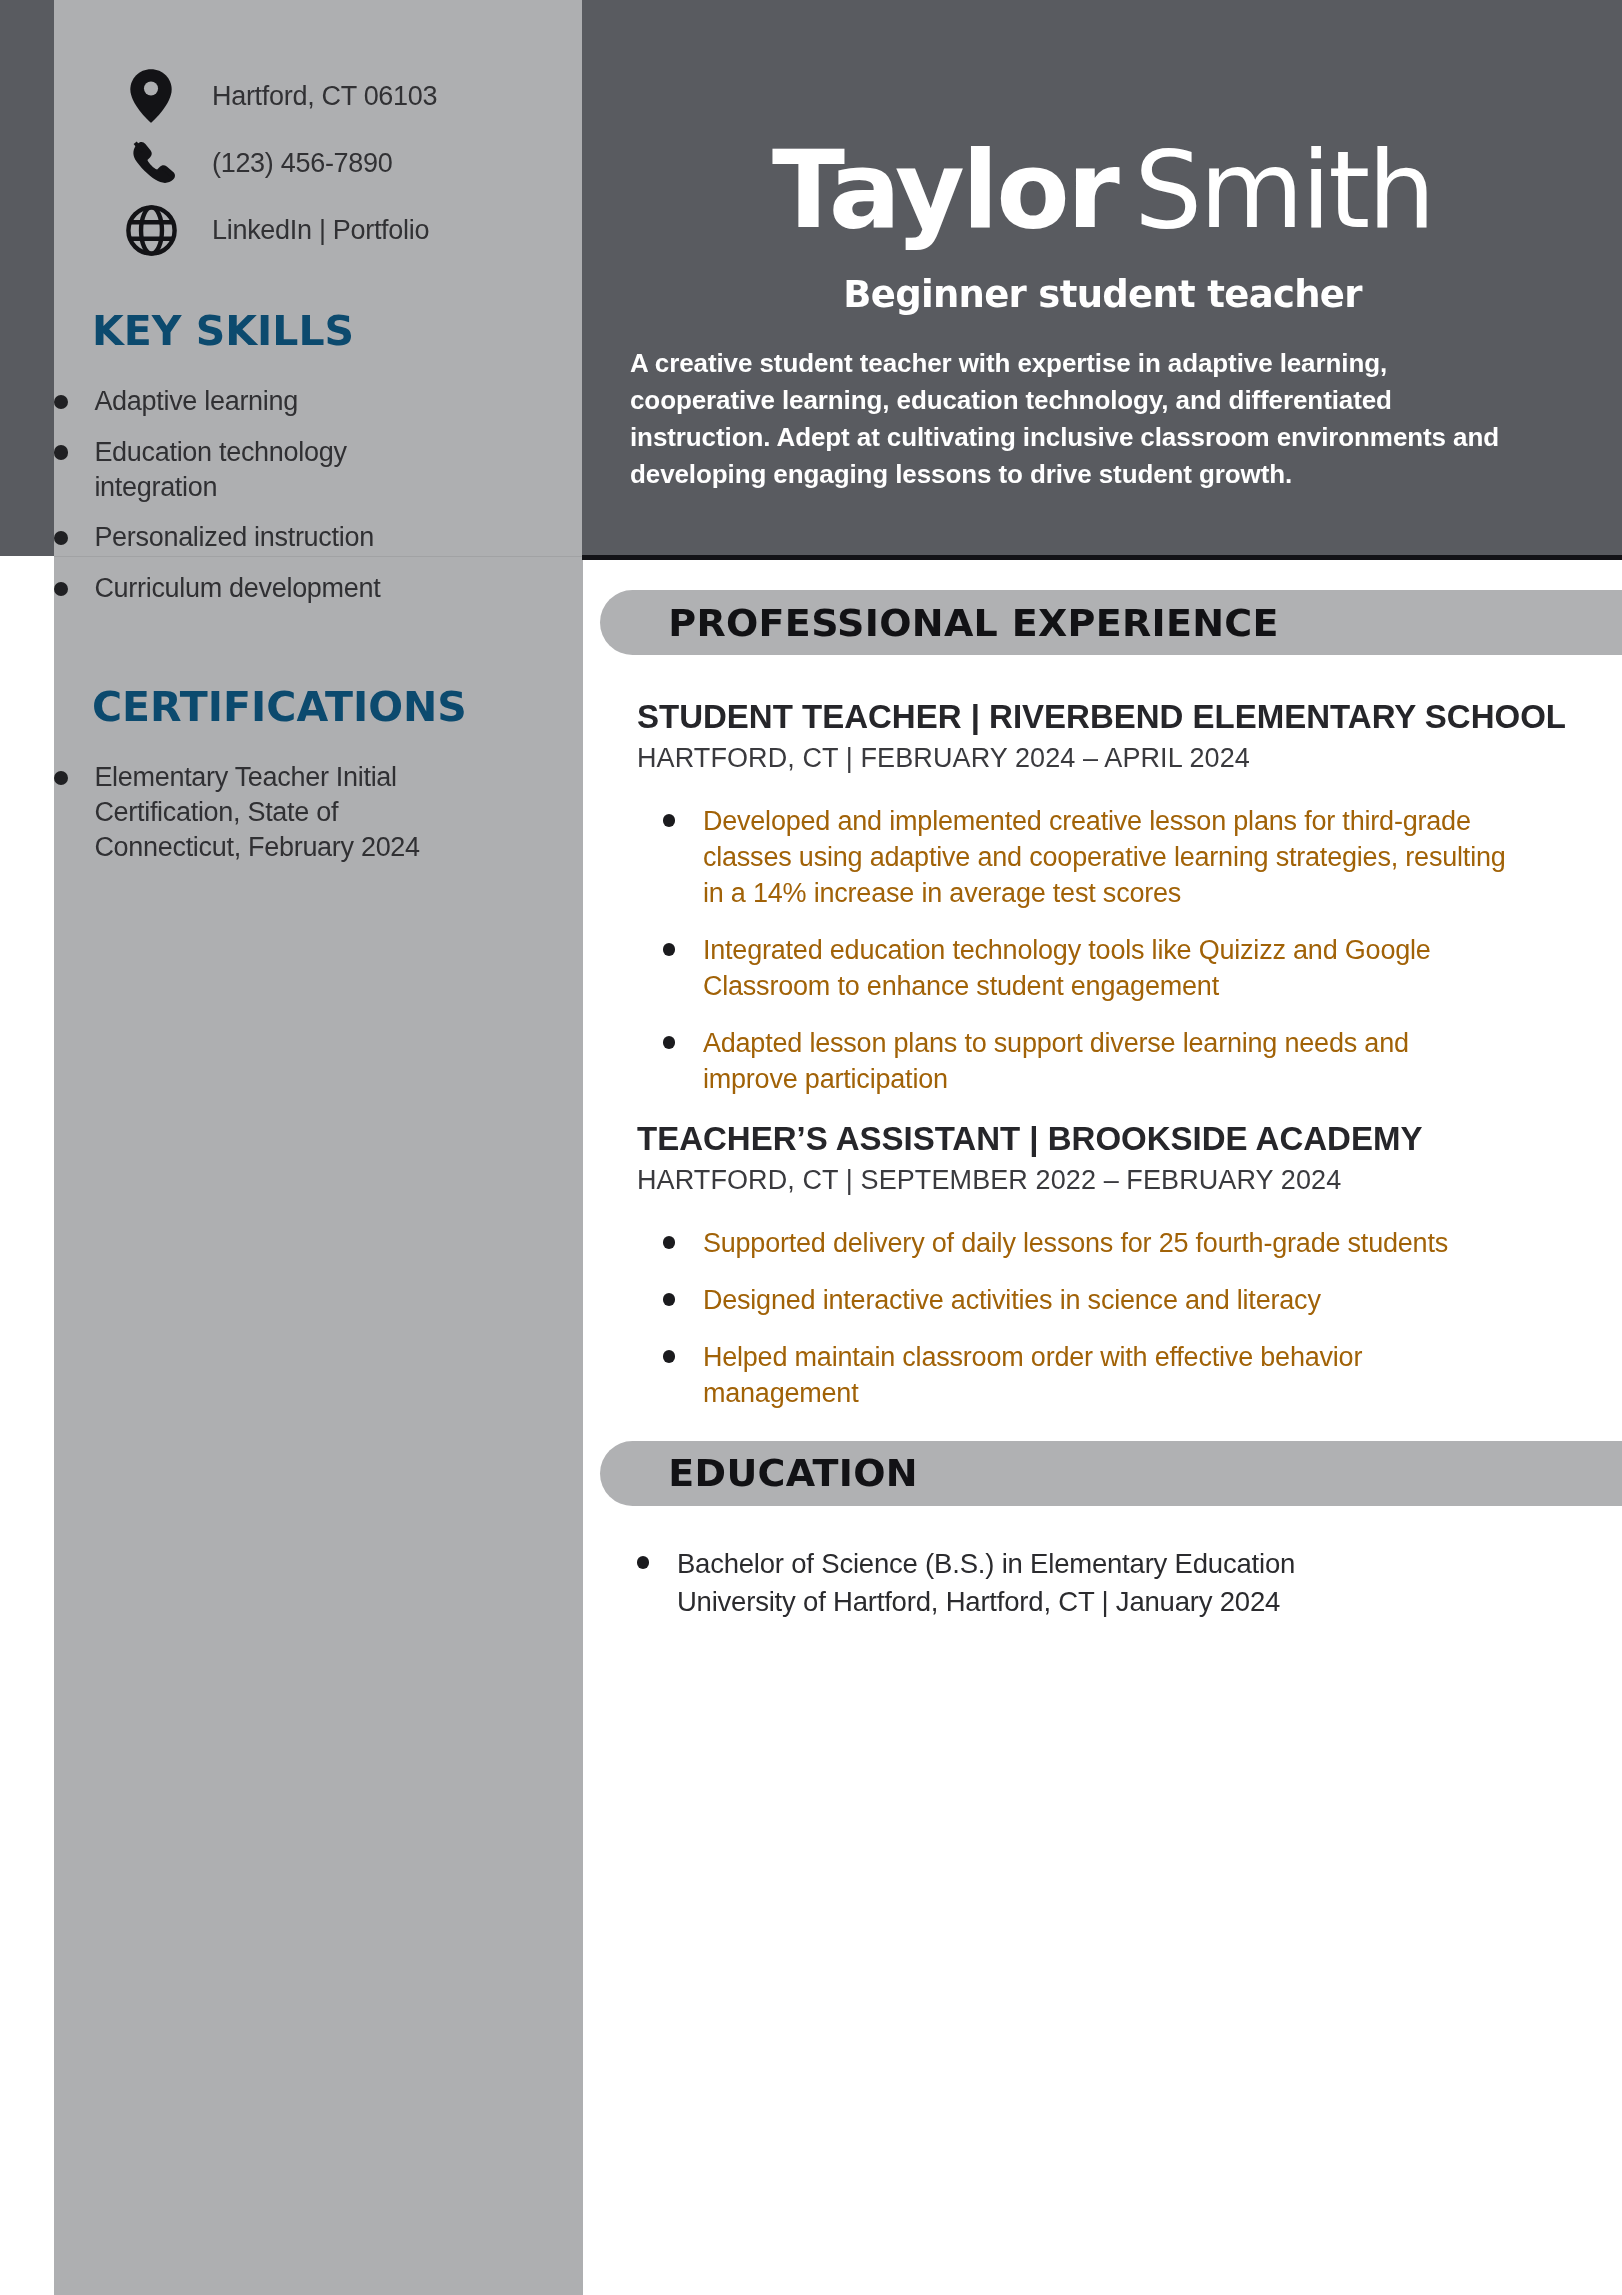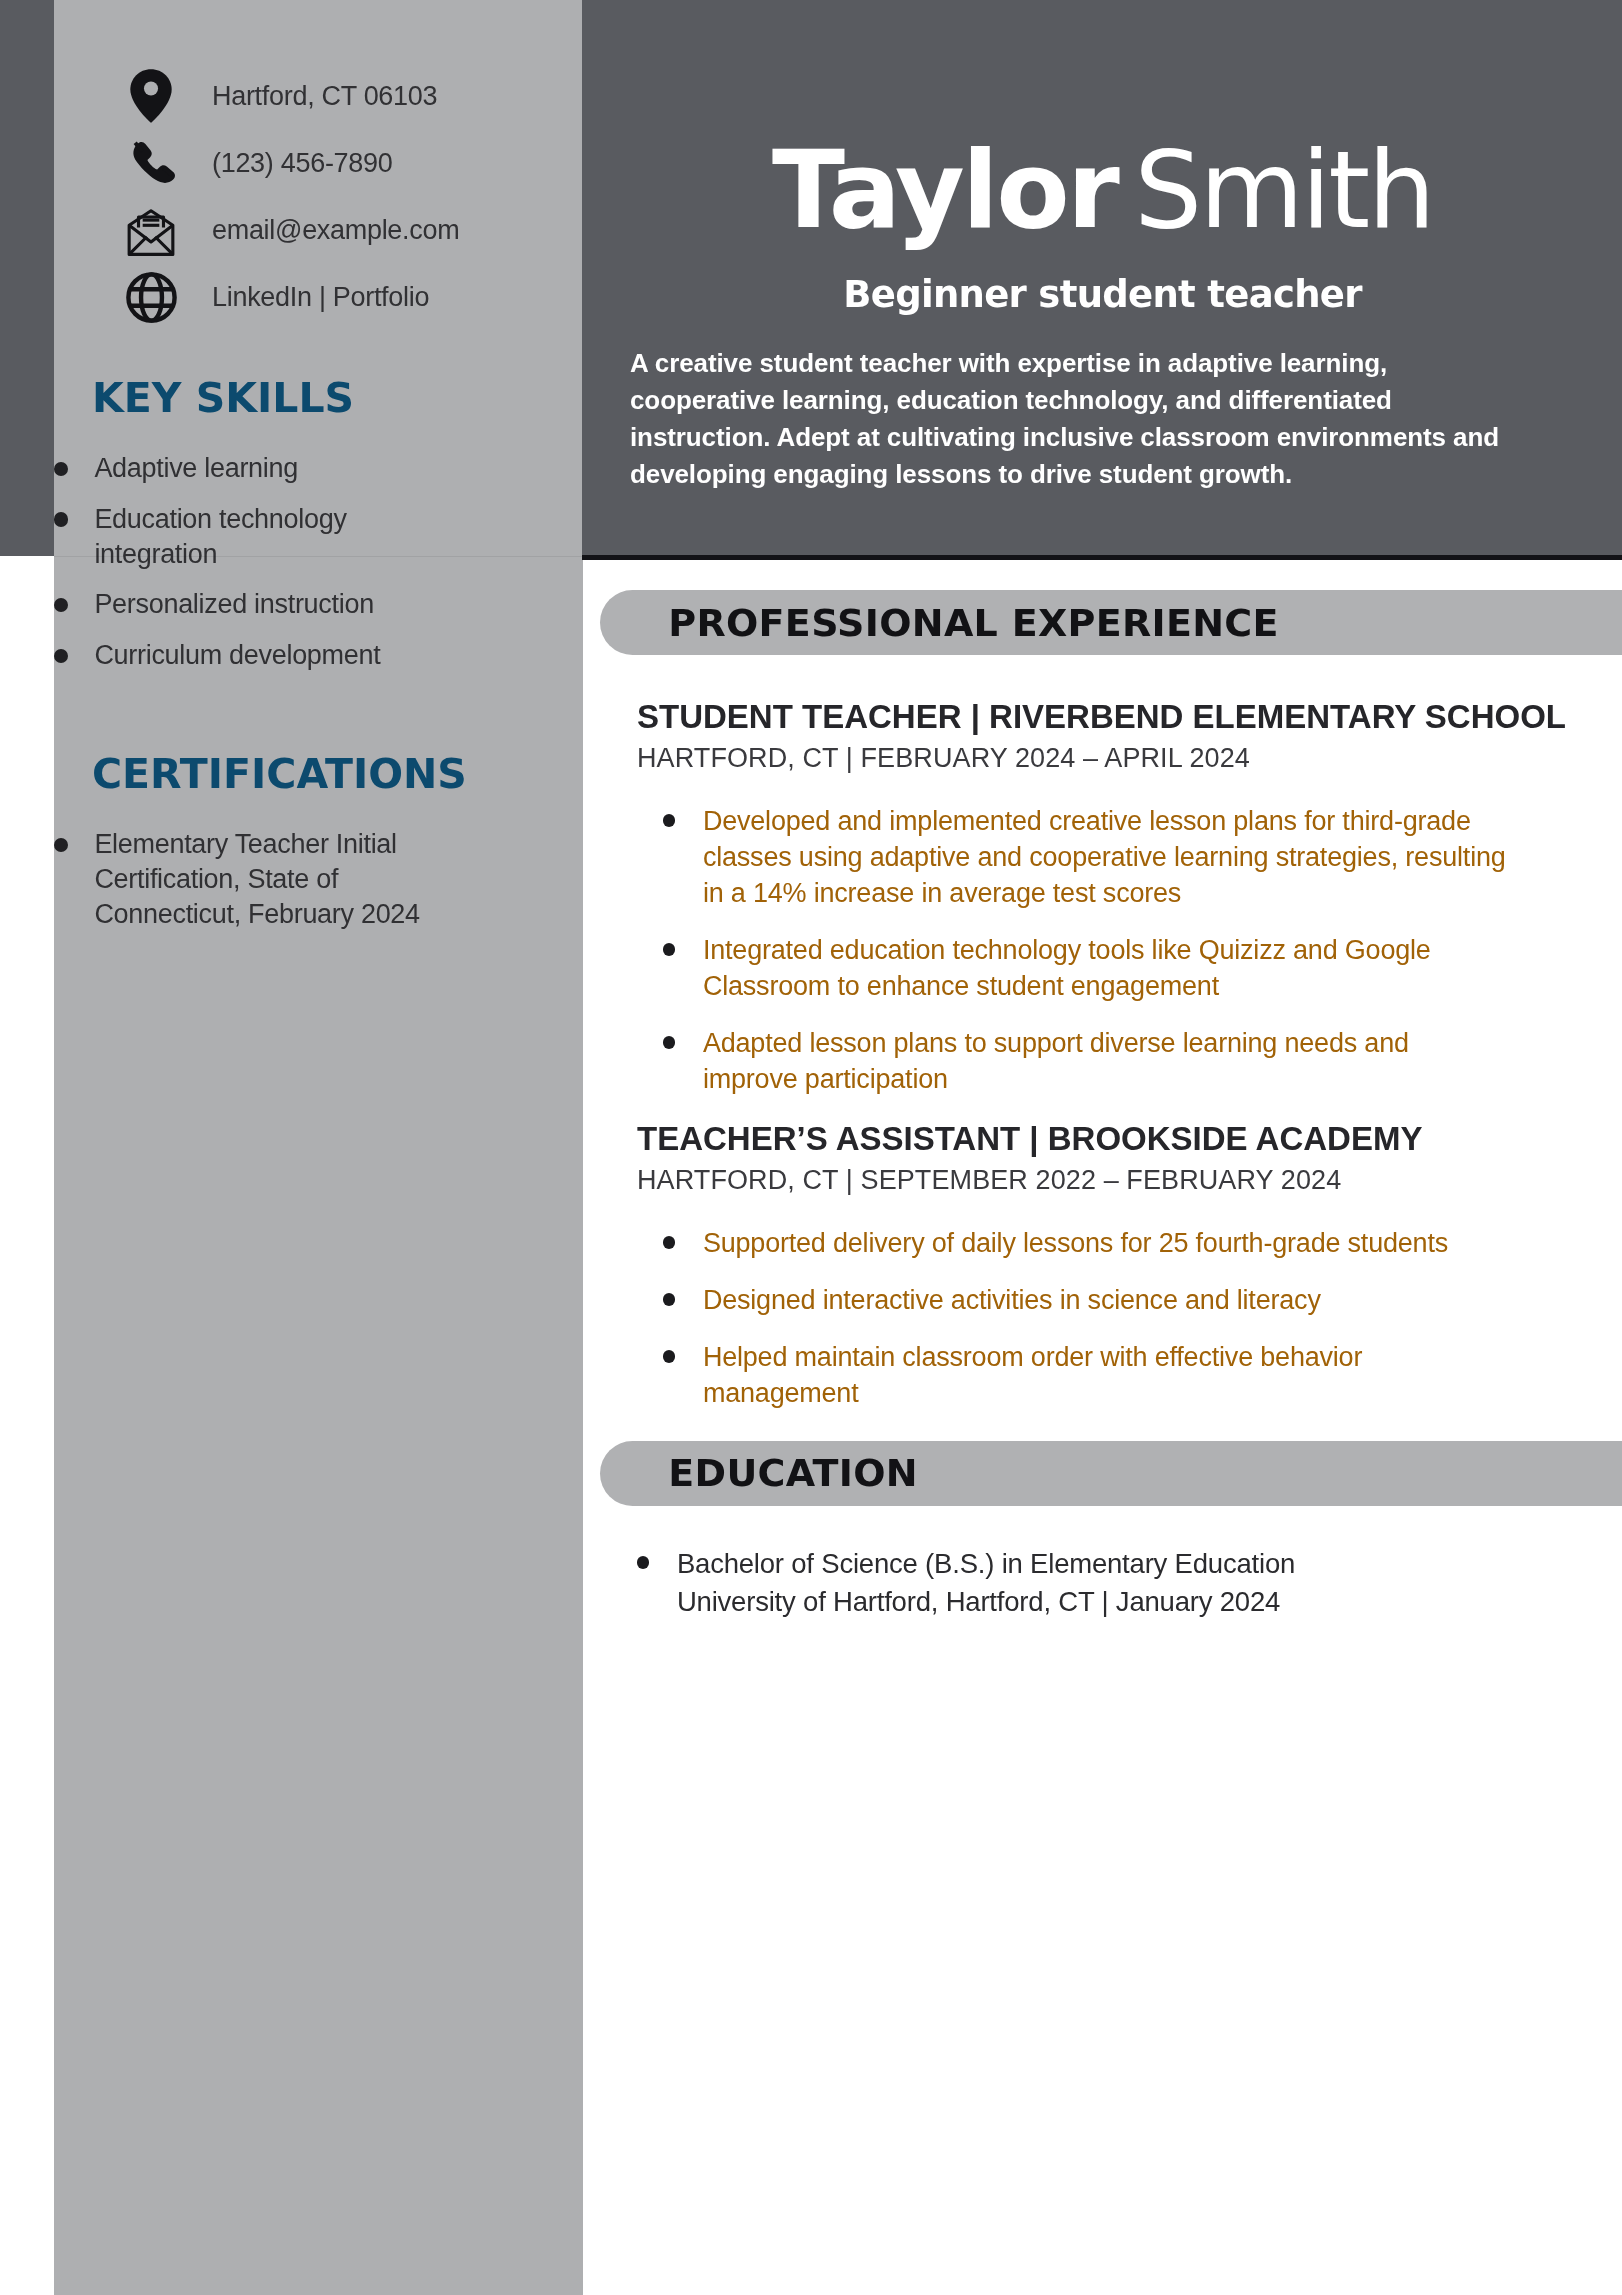--- a/index.html
+++ b/index.html
@@ -208,37 +208,20 @@
           <svg class="icon-svg" width="51" height="51" viewBox="0 0 100 100">
             <path fill="#131316" d="M22 12 c6 -6 12 -5 16 0 l10 12 c4 5 3 10 -1 14 l-5 5 c3 7 12 16 19 19 l5 -5 c4 -4 9 -5 14 -1 l12 10 c5 4 6 10 0 16 c-8 8 -22 8 -34 0 C44 73 27 56 18 42 C12 32 14 20 22 12 z"></path>
             <path fill="#131316" d="M25 5 l14 17 -6 5 -14 -17 z" transform="translate(-4,2)"></path>
             <path fill="#131316" d="M78 58 l17 14 -5 6 -17 -14 z" transform="translate(-2,-2)"></path>
           </svg>
         </span>
         <span class="ctext">(123) 456-7890</span>
       </div>
       <div class="contact-row">
         <span class="cicon">
-          <svg class="icon-svg" width="52" height="55" viewBox="0 0 100 104">
-            <g fill="none" stroke="#131316" stroke-width="6" stroke-linejoin="round">
-              <path d="M8 42 L50 14 L92 42 V98 H8 Z"></path>
-              <path d="M8 98 L42 64 M92 98 L58 64"></path>
-              <path d="M8 42 L50 74 L92 42"></path>
-              <path d="M26 46 V26 H74 V46"></path>
-            </g>
-            <g stroke="#131316" stroke-width="6">
-              <line x1="34" y1="32" x2="66" y2="32"></line>
-              <line x1="34" y1="42" x2="66" y2="42"></line>
-            </g>
-          </svg>
-        </span>
-        <span class="ctext">email@example.com</span>
-      </div>
-      <div class="contact-row">
-        <span class="cicon">
           <svg class="icon-svg" width="55" height="55" viewBox="0 0 100 100">
             <g fill="none" stroke="#131316" stroke-width="8">
               <circle cx="50" cy="50" r="42"></circle>
               <ellipse cx="50" cy="50" rx="19" ry="42"></ellipse>
               <line x1="11" y1="35" x2="89" y2="35"></line>
               <line x1="11" y1="65" x2="89" y2="65"></line>
             </g>
           </svg>
         </span>
         <span class="ctext">LinkedIn | Portfolio</span>

